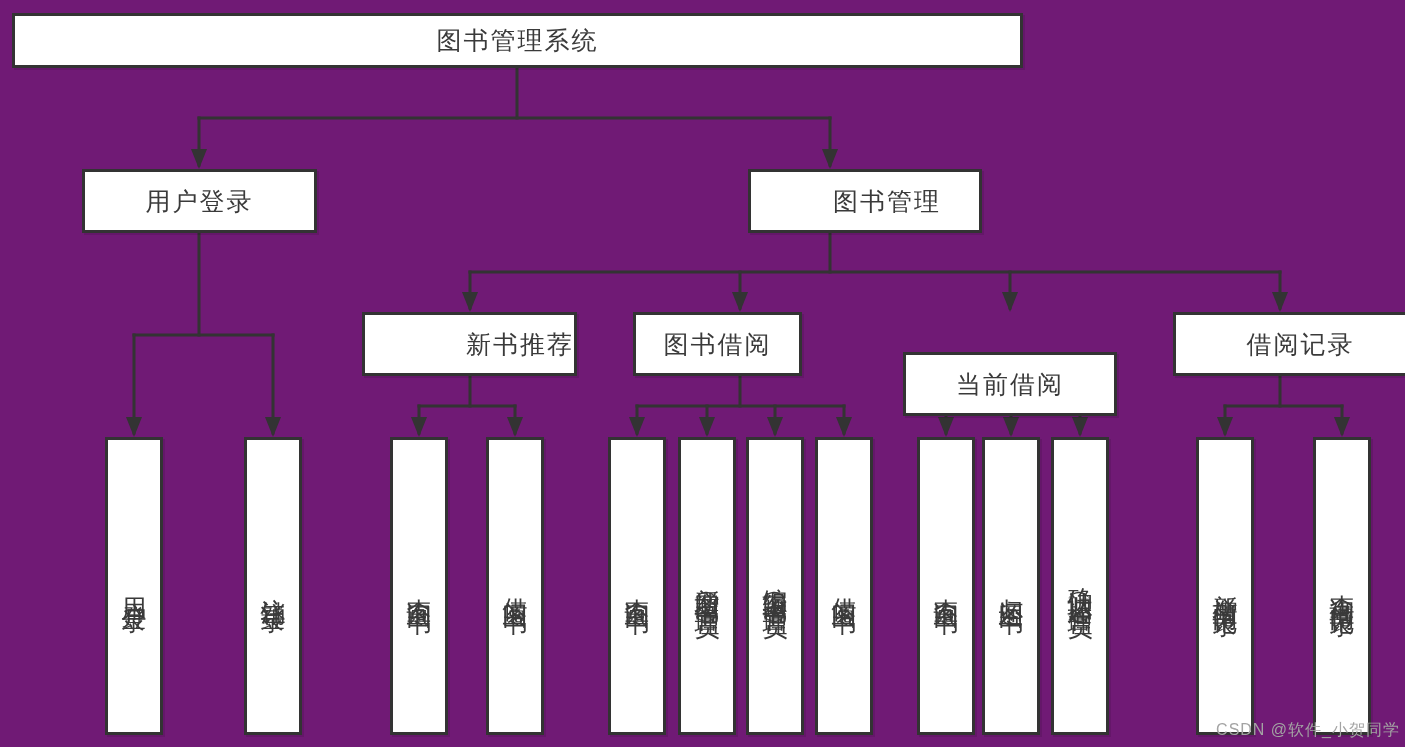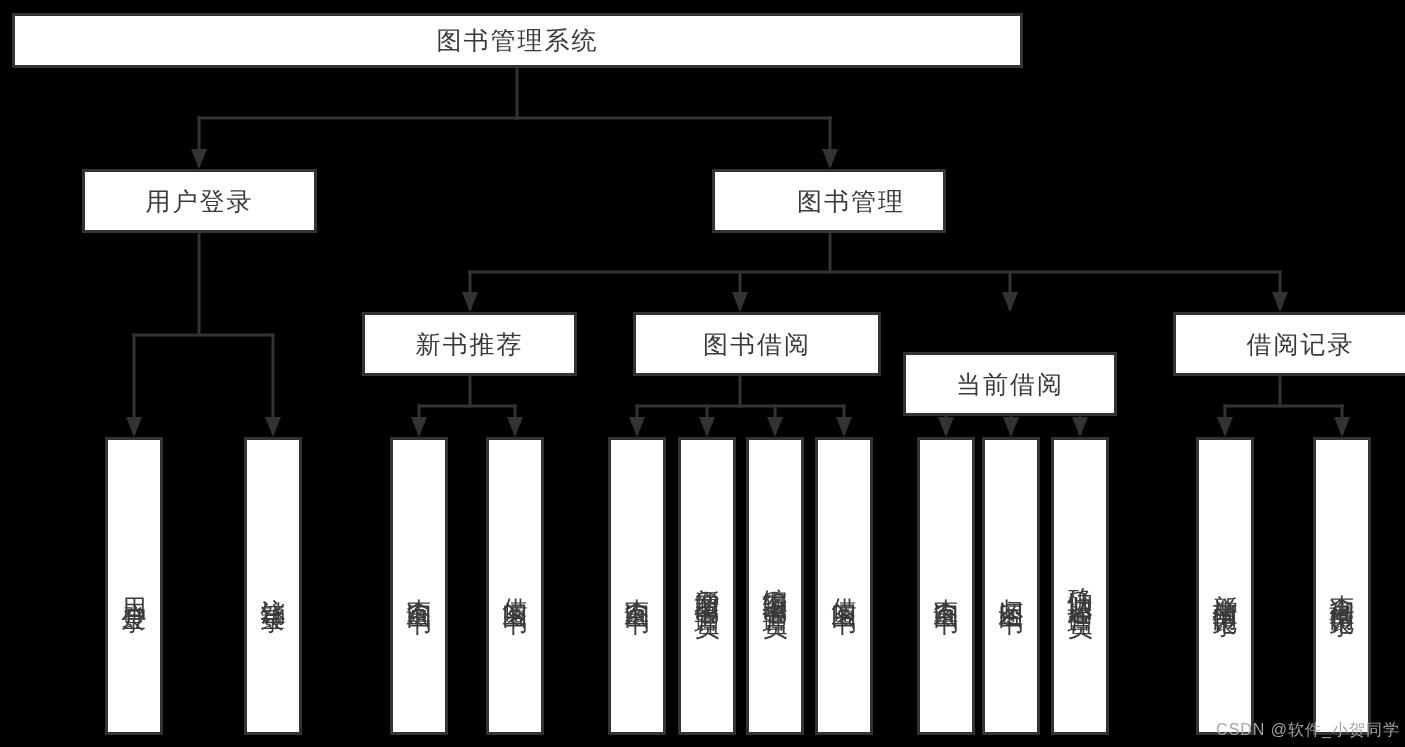--- a/index.html
+++ b/index.html
@@ -1,36 +1,36 @@
 <!DOCTYPE html>
 <html><head>
 <meta charset="utf-8">
 <style>
   html,body{margin:0;padding:0;background:#ffffff;}
   .canvas{
-    position:relative;width:1405px;height:747px;background:#000000;
+    position:relative;width:1405px;height:747px;background:#701a75;
     font-family:"Liberation Sans",sans-serif;color:#3a3a3a;overflow:hidden;
   }
   svg.wires{position:absolute;left:0;top:0;width:1405px;height:747px;}
   .box{
     position:absolute;background:#ffffff;border:3px solid #333333;
     box-sizing:border-box;display:flex;align-items:center;justify-content:center;
     box-shadow:2px 2px 0 rgba(0,0,0,0.10);
   }
   .hlabel{font-size:25px;letter-spacing:2px;white-space:nowrap;color:#3a3a3a;}
   .vlabel{
     writing-mode:vertical-rl;text-orientation:mixed;
     font-size:25px;letter-spacing:4px;line-height:1;color:#3a3a3a;white-space:nowrap;
   }
   
   #nd-root        {left:12px;  top:13px;  width:1011px;height:55px;}
   #nd-user-login  {left:82px;  top:169px; width:235px; height:64px;}
-  #nd-book-mgmt   {left:712px; top:169px; width:234px; height:64px;padding-left:44px;}
-  #nd-new-book    {left:362px; top:312px; width:215px; height:64px;}
-  #nd-book-borrow {left:633px; top:312px; width:248px; height:64px;}
+  #nd-book-mgmt   {left:748px; top:169px; width:234px; height:64px;padding-left:44px;}
+  #nd-new-book    {left:362px; top:312px; width:215px; height:64px;justify-content:flex-end;}
+  #nd-book-borrow {left:633px; top:312px; width:169px; height:64px;}
   #nd-current     {left:903px; top:312px; width:214px; height:64px;margin-top:40px;}
   #nd-records     {left:1173px;top:312px; width:255px; height:64px;}
   .leaf{top:437px;width:58px;height:298px;}
   #lf-ul-login   {left:105px;}
   #lf-ul-logout  {left:244px;}
   #lf-nb-query   {left:390px;}
   #lf-nb-borrow  {left:486px;}
   #lf-bb-query   {left:608px;}
   #lf-bb-add     {left:678px;}
   #lf-bb-edit    {left:746px;}

